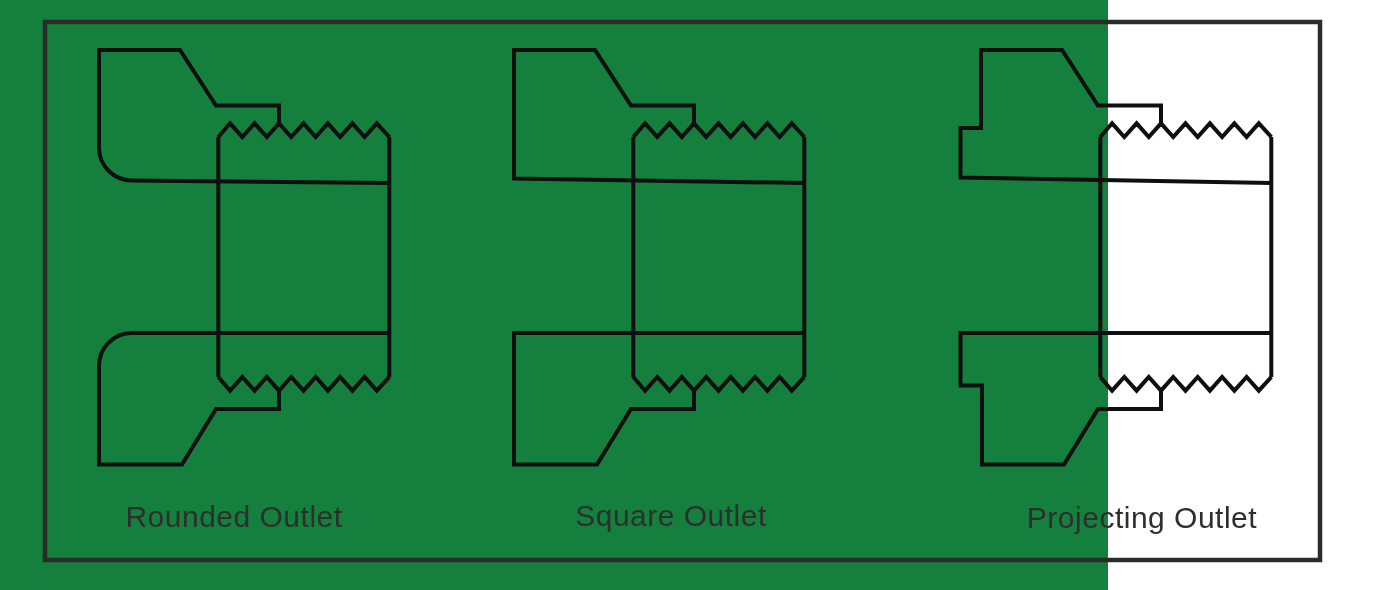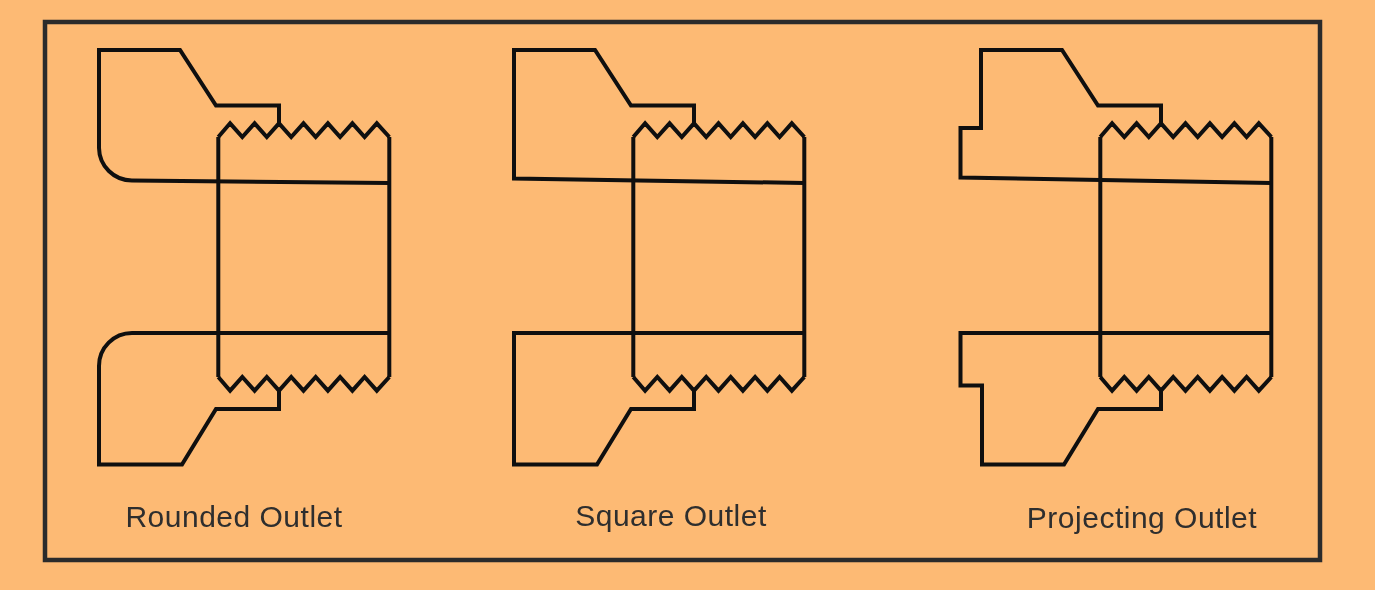--- a/index.html
+++ b/index.html
@@ -5,23 +5,23 @@
   html, body {
     margin: 0;
     padding: 0;
     background: #ffffff;
     width: 1375px;
     height: 590px;
     overflow: hidden;
   }
   .canvas-wrap {
     position: relative;
-    width: 1375px;
+    width: 1108px;
     height: 590px;
-    background: #fdba74;
+    background: #15803d;
   }
   svg { display: block; }
   .outline {
     fill: none;
     stroke: #0f0f0f;
     stroke-width: 4;
     stroke-linejoin: miter;
     stroke-miterlimit: 8;
     stroke-linecap: butt;
   }

